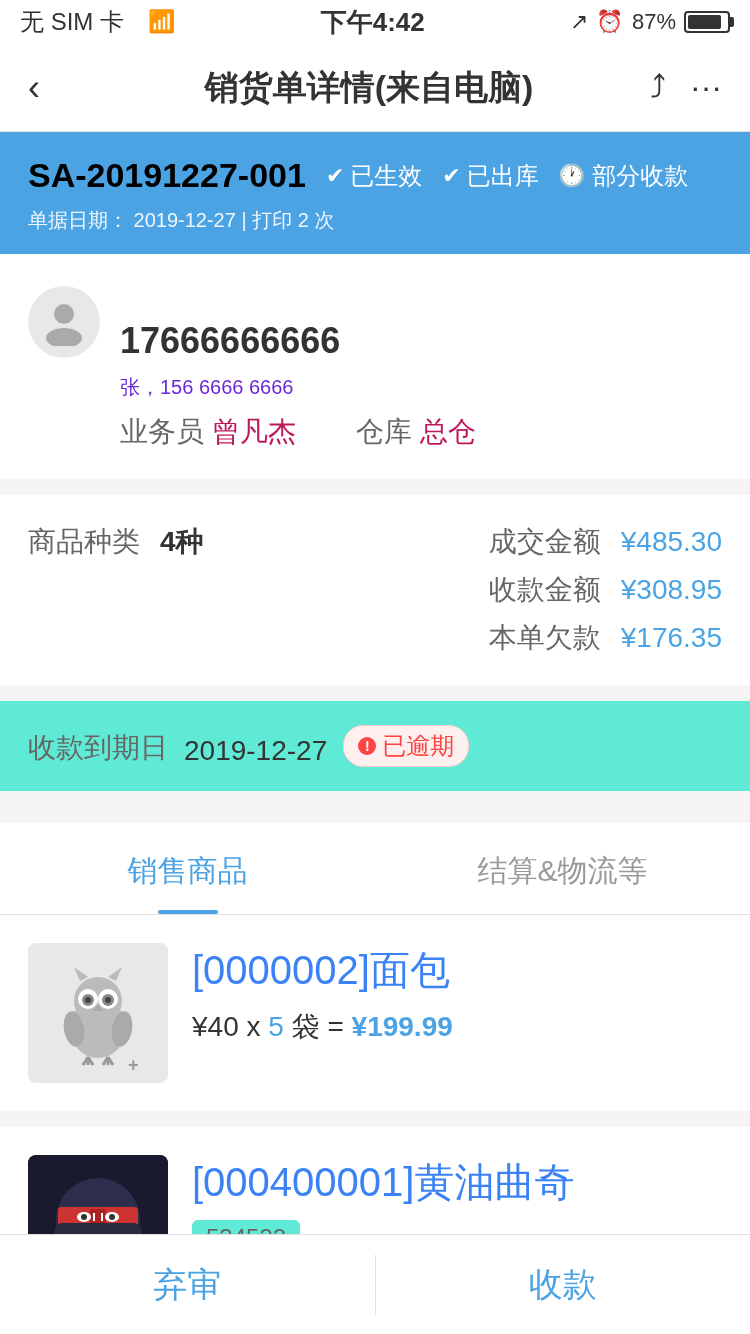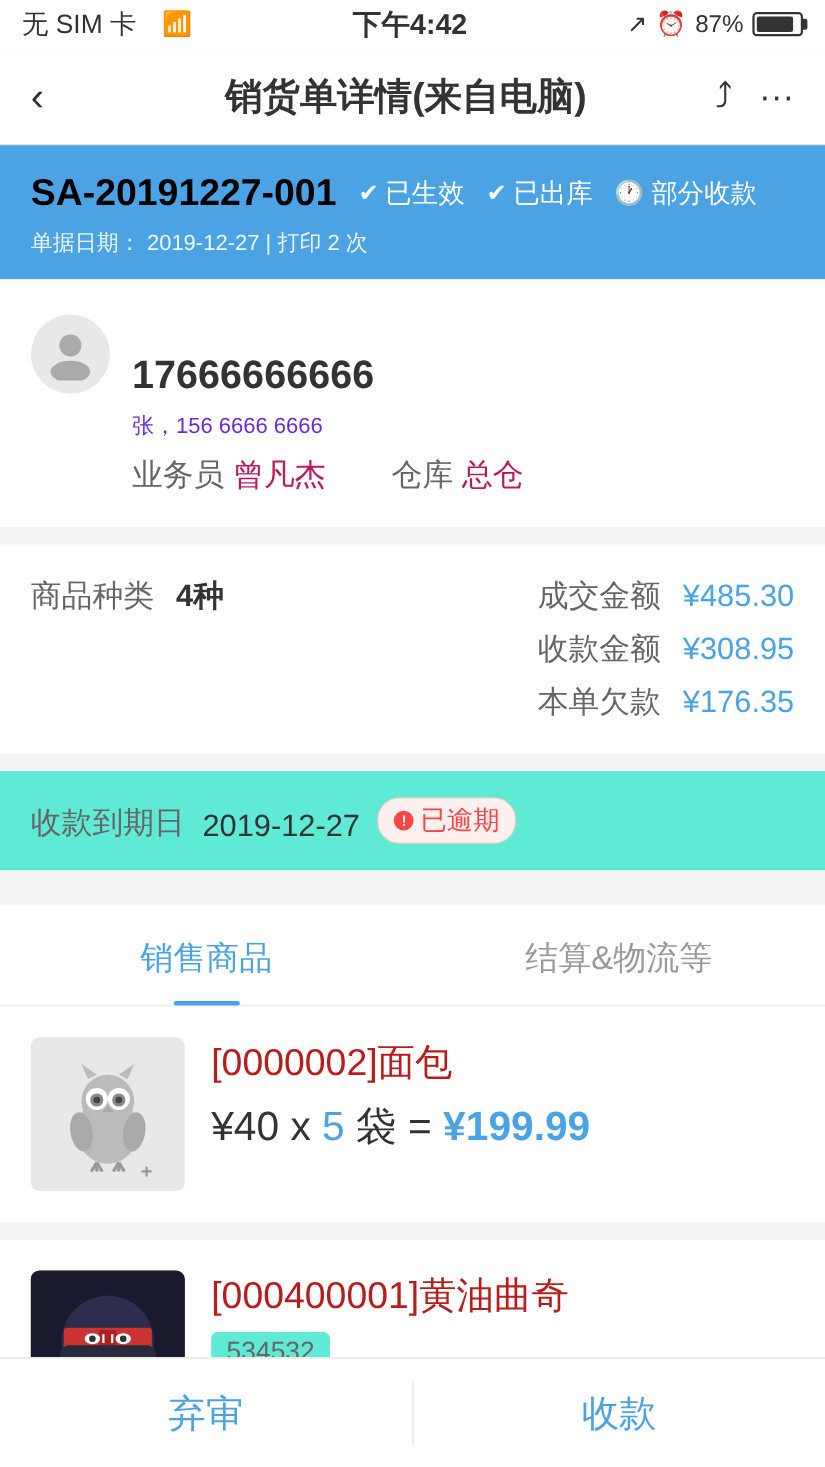--- a/index.html
+++ b/index.html
@@ -297,34 +297,34 @@
       justify-content: center;
       overflow: hidden;
     }
     .product-info {
       flex: 1;
       display: flex;
       flex-direction: column;
       gap: 10px;
     }
     .product-name {
-      font-size: 34px;
+      font-size: 40px;
       font-weight: 500;
-      color: #b91c1c;
+      color: #3b82f6;
     }
     .product-sku {
       display: inline-block;
       background: #5eead4;
       border-radius: 6px;
       padding: 4px 14px;
       font-size: 24px;
       color: #666;
     }
     .product-price-row {
-      font-size: 37px;
+      font-size: 28px;
       color: #333;
     }
     .price-highlight { color: #4BA3E3; }
     .price-total { color: #4BA3E3; font-weight: 600; }
 
     
     .bottom-bar {
       position: fixed;
       bottom: 0;
       left: 0;

